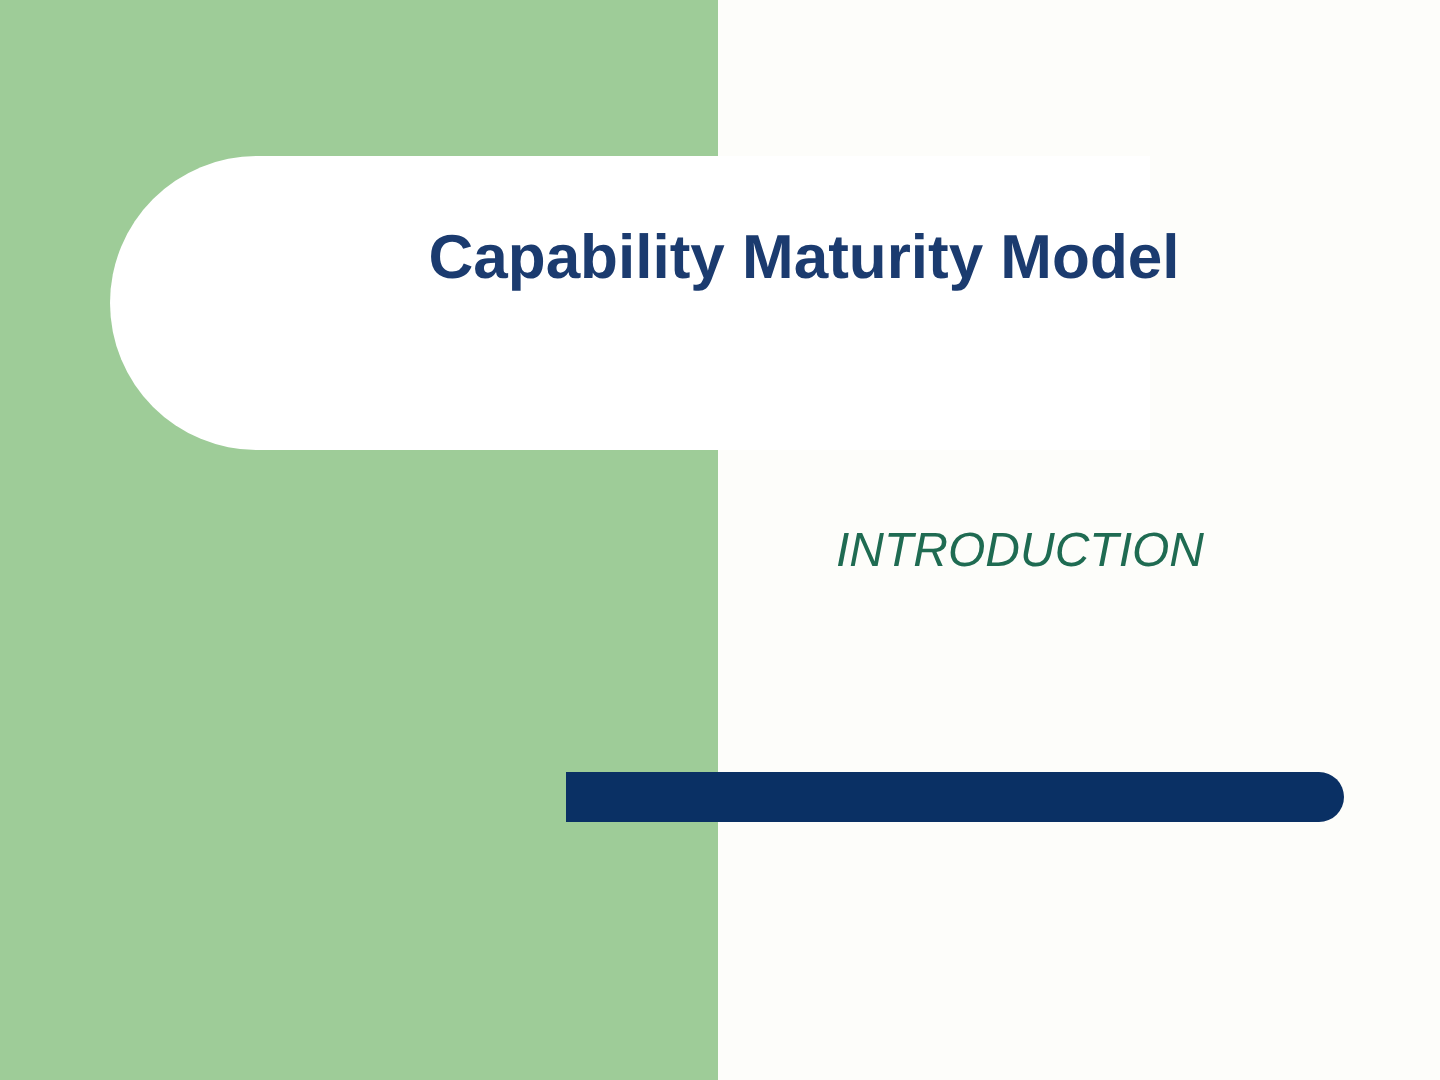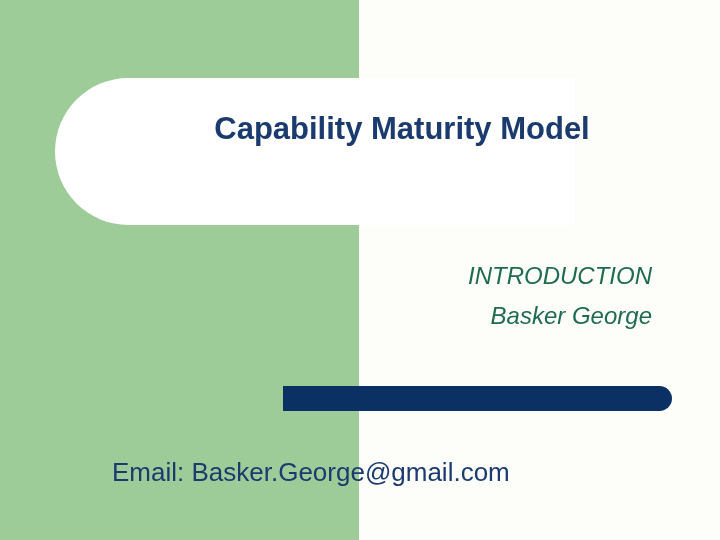--- a/index.html
+++ b/index.html
@@ -57,24 +57,24 @@
     letter-spacing: 0px;
     white-space: nowrap;
     margin-left: 22px;
   }
   
   #title-text > span { position: relative; left: 20px; }
 
   
   #subtitle-block {
     position: absolute;
-    left: 392px;
+    left: 380px;
     top: 256px;
     width: 260px;
-    text-align: right;
+    text-align: center;
     color: #1f6b52;
     font-style: italic;
     font-size: 24px;
     line-height: 40px;
     white-space: nowrap;
   }
   #subtitle-block .sub-line { display: block; }
 
   
   #navy-bar {
@@ -108,20 +108,18 @@
   <div id="green-panel"></div>
 
   <div id="title-pill"></div>
 
   <div id="title-text">
     <span>Capability Maturity Model</span>
   </div>
 
   <div id="subtitle-block">
     <span class="sub-line">INTRODUCTION</span>
-    <span class="sub-line">Basker George</span>
   </div>
 
   <div id="navy-bar"></div>
 
-  <div id="email-line">Email: Basker.George@gmail.com</div>
 
 </div>
 
 </body></html>

